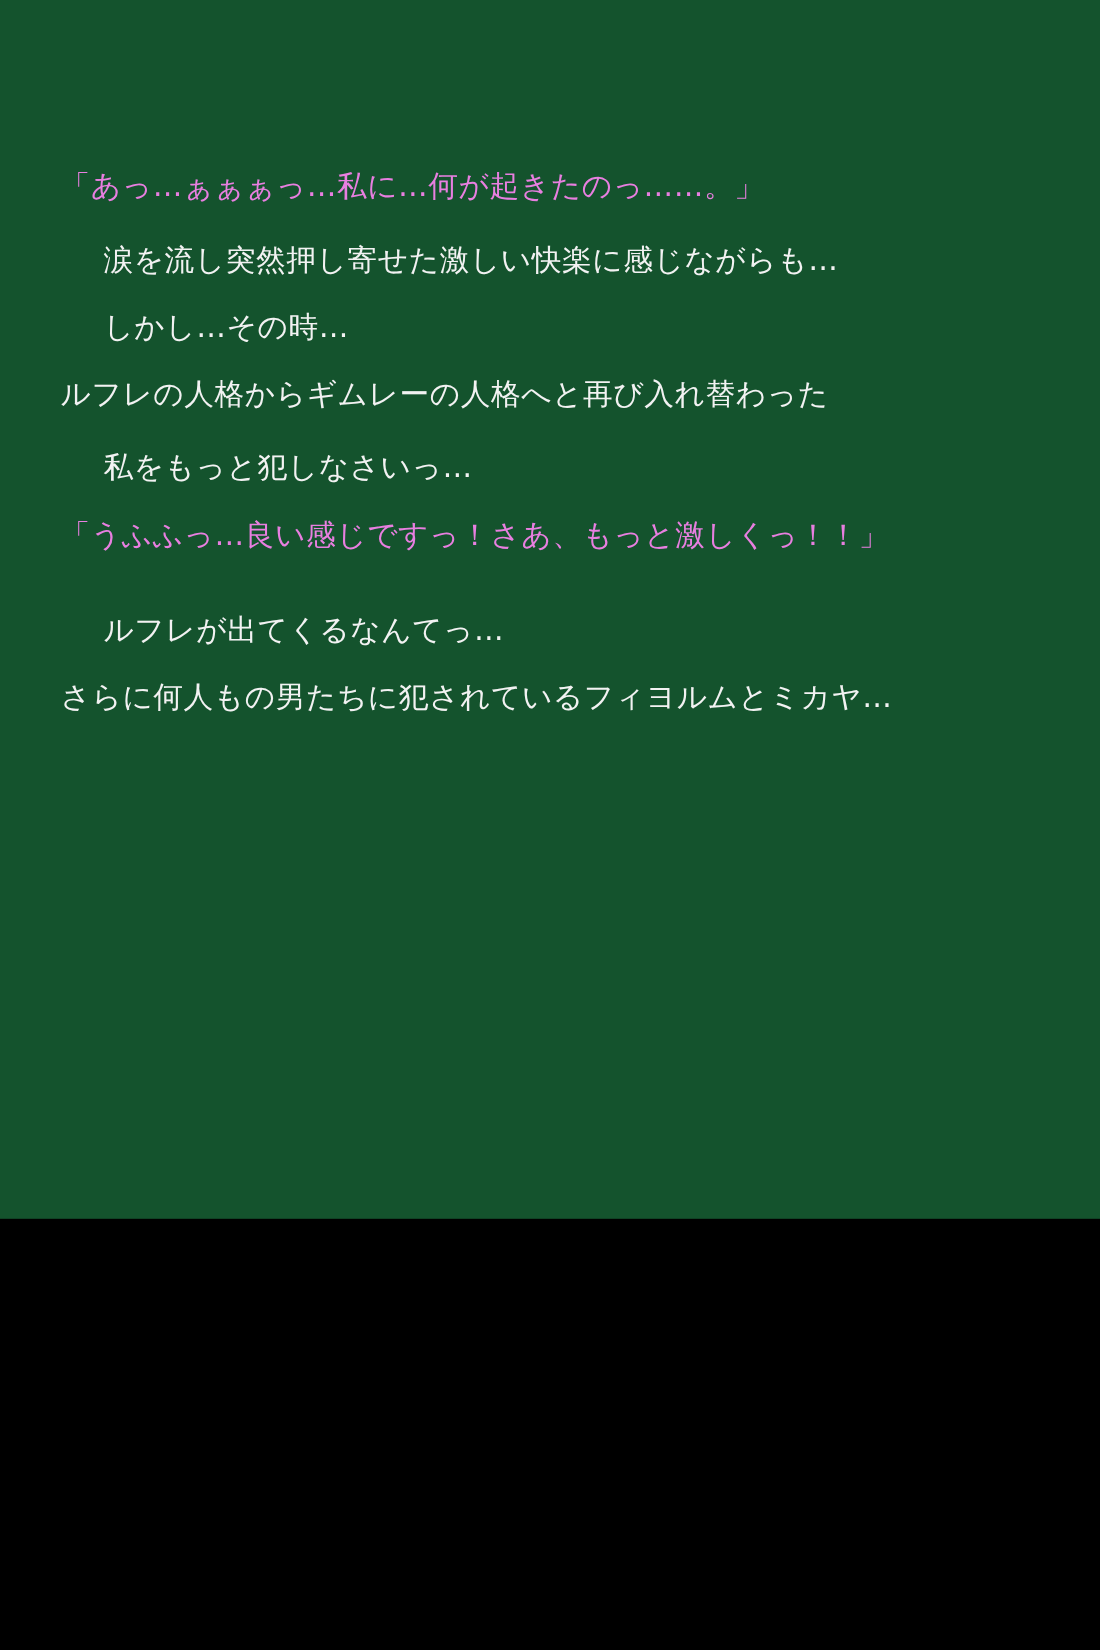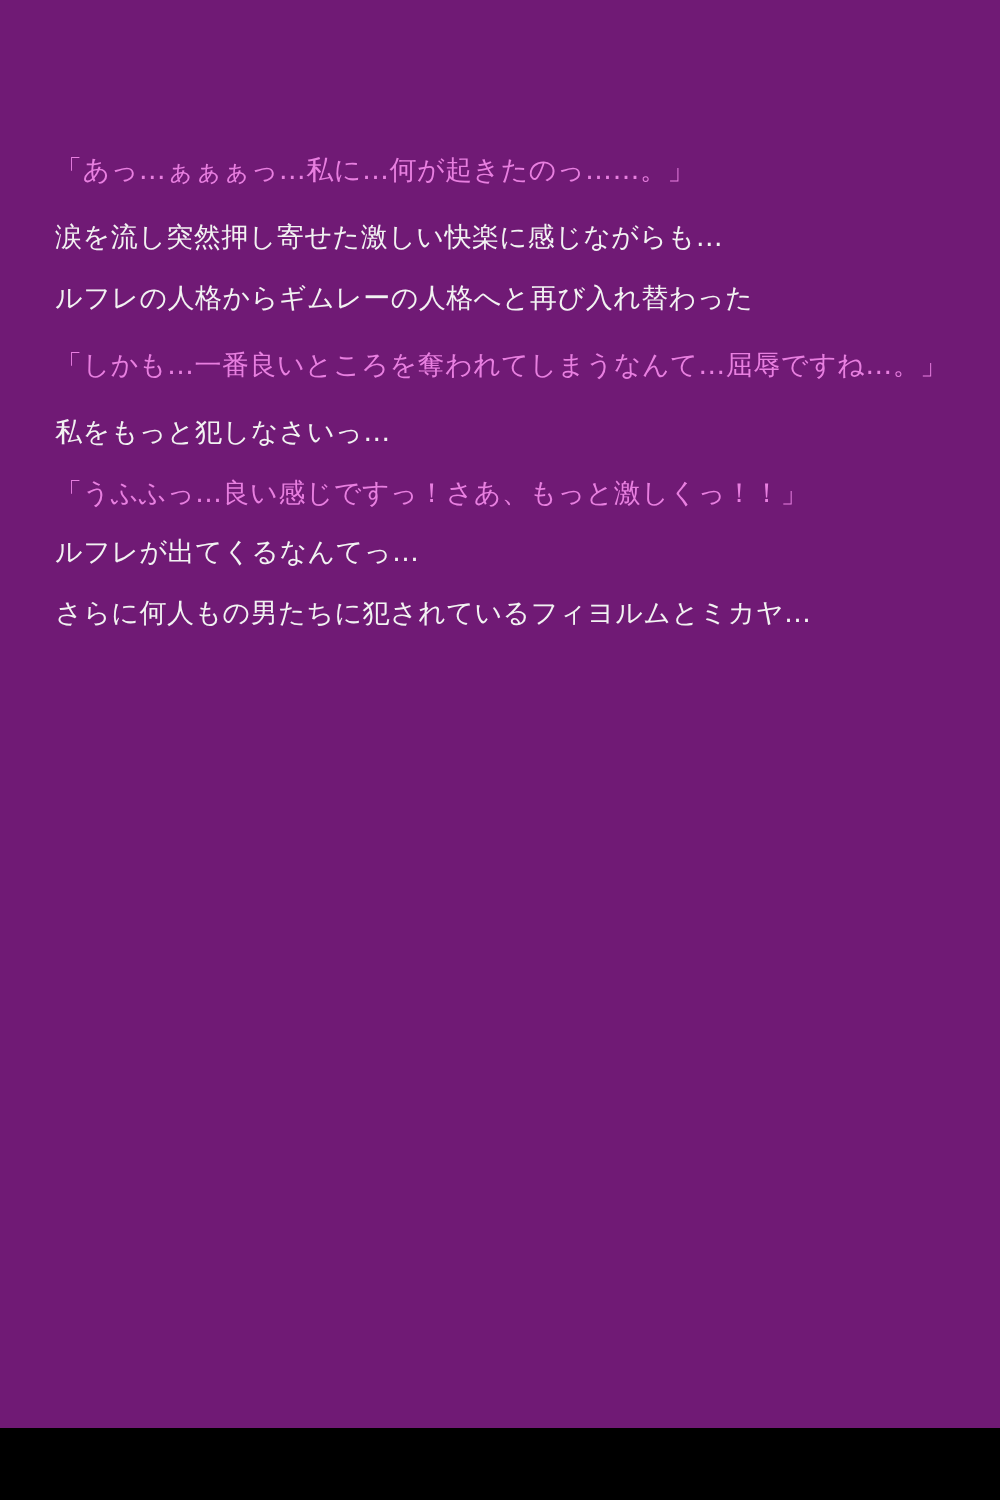--- a/index.html
+++ b/index.html
@@ -9,65 +9,65 @@
   }
   body {
     width: 1000px;
     height: 1500px;
     overflow: hidden;
     font-family: "DejaVu Sans", "Liberation Sans", sans-serif;
   }
   .page {
     position: relative;
     width: 1000px;
-    height: 1428px;
-    background: #701a75;
+    height: 1108px;
+    background: #14532d;
     box-sizing: border-box;
     padding: 150px 55px 0 55px;
   }
   .block {
     margin: 0 0 28px 0;
   }
   .line {
     font-size: 27px;
     line-height: 39px;
     letter-spacing: 0.5px;
     white-space: pre;
   }
   .narration .line {
     color: #f2f2f2;
   }
   .dialogue .line {
     color: #e87fe0;
   }
-  .spacer-tight { margin-bottom: 22px; }
-  .spacer-wide { margin-bottom: 20px; }
+  .spacer-tight { margin-bottom: 22px; margin-left: 39px; }
+  .spacer-wide { margin-bottom: 48px; }
 </style>
 </head>
 <body>
 
 <div class="page">
 
   <div class="block dialogue">
     <div class="line">「あっ…ぁぁぁっ…私に…何が起きたのっ……。」</div>
   </div>
 
   <div class="block narration spacer-tight">
     <div class="line">涙を流し突然押し寄せた激しい快楽に感じながらも…</div>
   </div>
 
+  <div class="block narration spacer-tight">
+    <div class="line">しかし…その時…</div>
+  </div>
 
 
   <div class="block narration">
     <div class="line">ルフレの人格からギムレーの人格へと再び入れ替わった</div>
   </div>
 
-  <div class="block dialogue">
-    <div class="line">「しかも…一番良いところを奪われてしまうなんて…屈辱ですね…。」</div>
-  </div>
 
 
 
   <div class="block narration spacer-tight">
     <div class="line">私をもっと犯しなさいっ…</div>
   </div>
 
   <div class="block dialogue spacer-wide">
     <div class="line">「うふふっ…良い感じですっ！さあ、もっと激しくっ！！」</div>
   </div>

